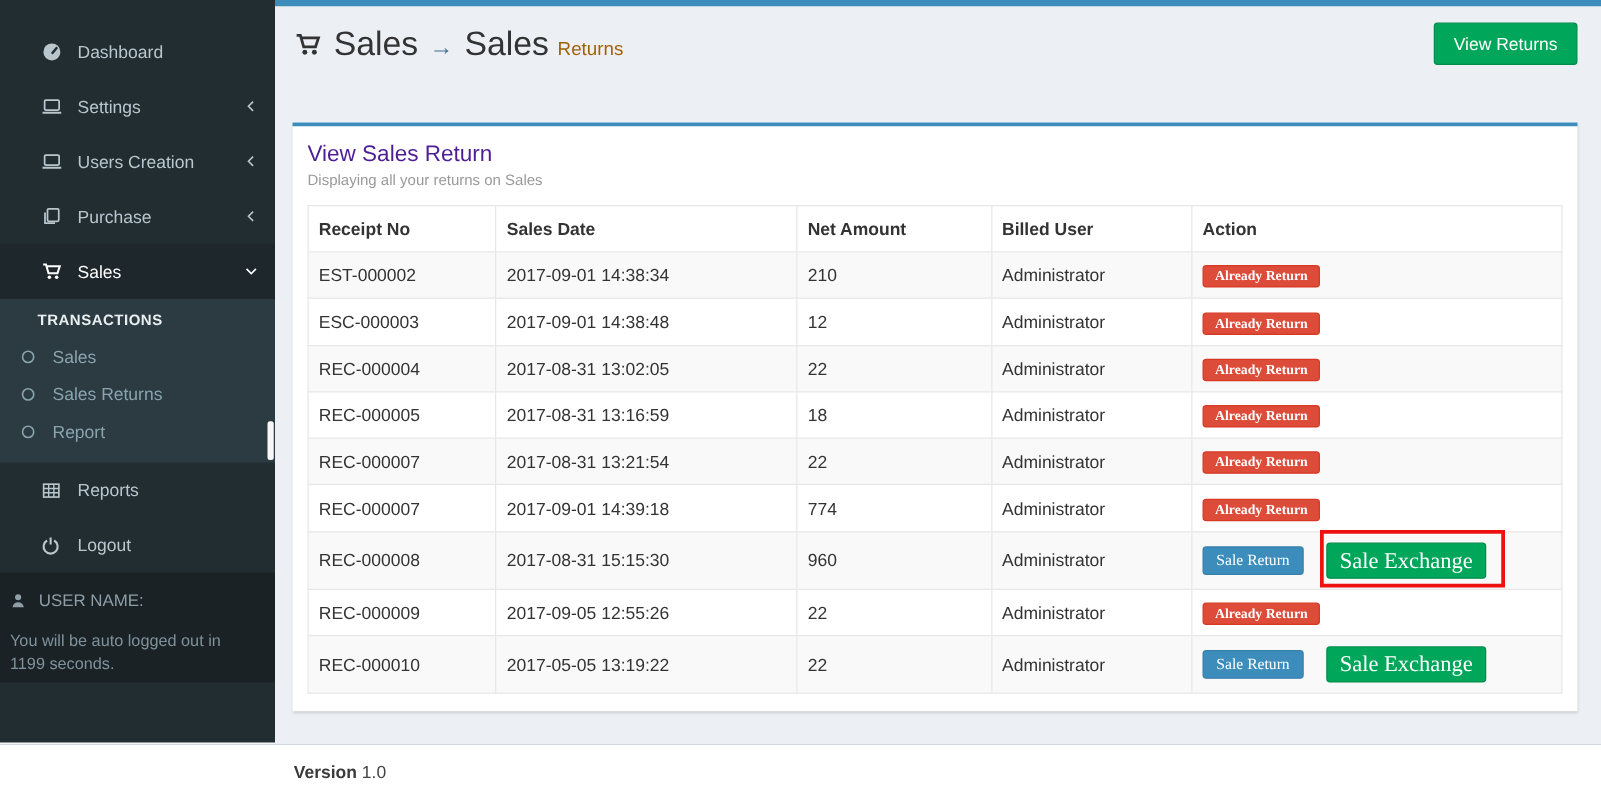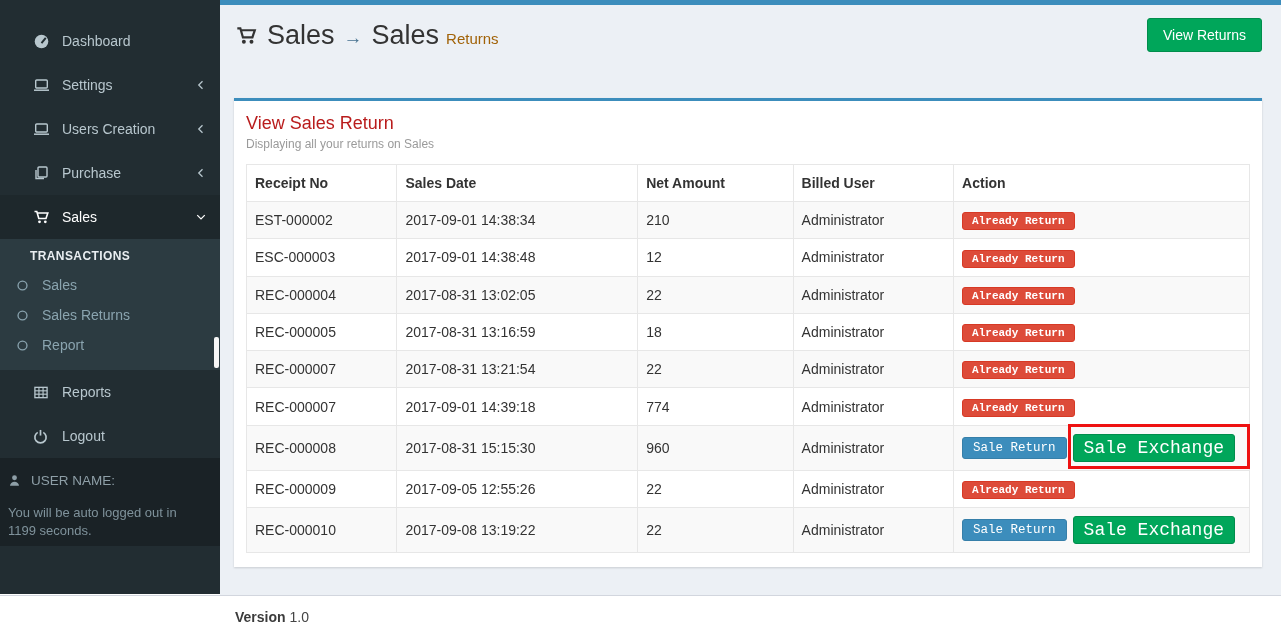--- a/index.html
+++ b/index.html
@@ -36,32 +36,32 @@
   .content-bg{position:absolute; left:220px; top:0; width:1061px; height:595px; background:var(--content-bg);}
   .topbar{position:absolute; left:220px; top:0; width:1061px; height:5px; background:var(--accent);}
   .page-header{position:absolute; left:235px; top:20px; display:flex; align-items:baseline; color:#333;}
   .page-header .mi{align-self:center; margin-right:9px; display:flex;}
   .bc-big{font-size:27px; color:#333;}
   .bc-arrow{font-size:19px; font-weight:bold; color:#46718f; margin:0 9px;}
   .bc-small{font-size:15px; color:#a16207; margin-left:7px;}
   .view-returns{position:absolute; right:19px; top:18px; background:var(--green); border:1px solid var(--green-border); color:#fff; font-size:14px; font-family:inherit; padding:8px 15px; border-radius:3px; cursor:pointer;}
 
   .panel{position:absolute; left:234px; top:98px; width:1028px; min-height:461px; background:#fff; border-top:3px solid var(--accent); box-shadow:0 1px 2px rgba(0,0,0,.15); padding:10px 12px 14px;}
-  .panel-title{font-size:18px; color:#b91c1c; margin:2px 0 3px; font-weight:normal;}
+  .panel-title{font-size:18px; color:#4c1d95; margin:2px 0 3px; font-weight:normal;}
   .panel-sub{font-size:12px; color:#9a9a9a; margin-bottom:13px;}
 
   table.grid{width:100%; border-collapse:collapse; font-size:14px; color:#333;}
   table.grid th, table.grid td{border:1px solid #e7e7e7; padding:8px; text-align:left; line-height:20px; vertical-align:middle;}
   table.grid th{font-weight:bold;}
   table.grid tr.odd td{background:#f9f9f9;}
   .col-receipt{width:15%;} .col-date{width:24%;} .col-amount{width:15.5%;} .col-user{width:16%;} .col-action{width:29.5%;}
 
-  .btn{display:inline-block; color:#fff; border-radius:3px; font-family:Liberation Mono, monospace; cursor:pointer; vertical-align:middle;}
+  .btn{display:inline-block; color:#fff; border-radius:3px; font-family:Liberation Serif, serif; cursor:pointer; vertical-align:middle;}
   .btn-already{background:var(--red); border:1px solid var(--red-border); font-size:11px; font-weight:bold; padding:2px 9px;}
-  .btn-return{background:var(--blue); border:1px solid var(--blue-border); font-size:12.5px; padding:3px 10px; margin-right:6px;}
+  .btn-return{background:var(--blue); border:1px solid var(--blue-border); font-size:12.5px; padding:3px 10px; margin-right:18px;}
   .btn-exchange{background:var(--green); border:1px solid var(--green-border); font-size:18px; padding:3px 10px;}
   .hl-wrap{position:relative; display:inline-block;}
   .hl-box{position:absolute; left:-5px; right:-15px; top:-10px; bottom:-7px; border:3px solid var(--hl-red); pointer-events:none;}
 
   
   .footer{position:absolute; left:0; top:595px; width:1281px; height:44px; background:#fff; border-top:1px solid #d2d6de; padding:13px 19px 0 235px; display:flex; justify-content:space-between; font-size:14px; color:#444;}
   .footer b{color:#3b3b3b;}
   .footer a{color:var(--accent); font-weight:bold; text-decoration:none; cursor:pointer;}
 </style>
 </head>
@@ -295,21 +295,21 @@
         </tr>
         <tr>
           <td>REC-000009</td>
           <td>2017-09-05 12:55:26</td>
           <td>22</td>
           <td>Administrator</td>
           <td><button class="btn btn-already">Already Return</button></td>
         </tr>
         <tr class="odd">
           <td>REC-000010</td>
-          <td>2017-09-08 13:19:22</td>
+          <td>2017-05-05 13:19:22</td>
           <td>22</td>
           <td>Administrator</td>
           <td><button class="btn btn-return">Sale Return</button><button class="btn btn-exchange">Sale Exchange</button></td>
         </tr>
       </tbody>
   </table>
 </section>
 
 <footer class="footer">
   <div>

